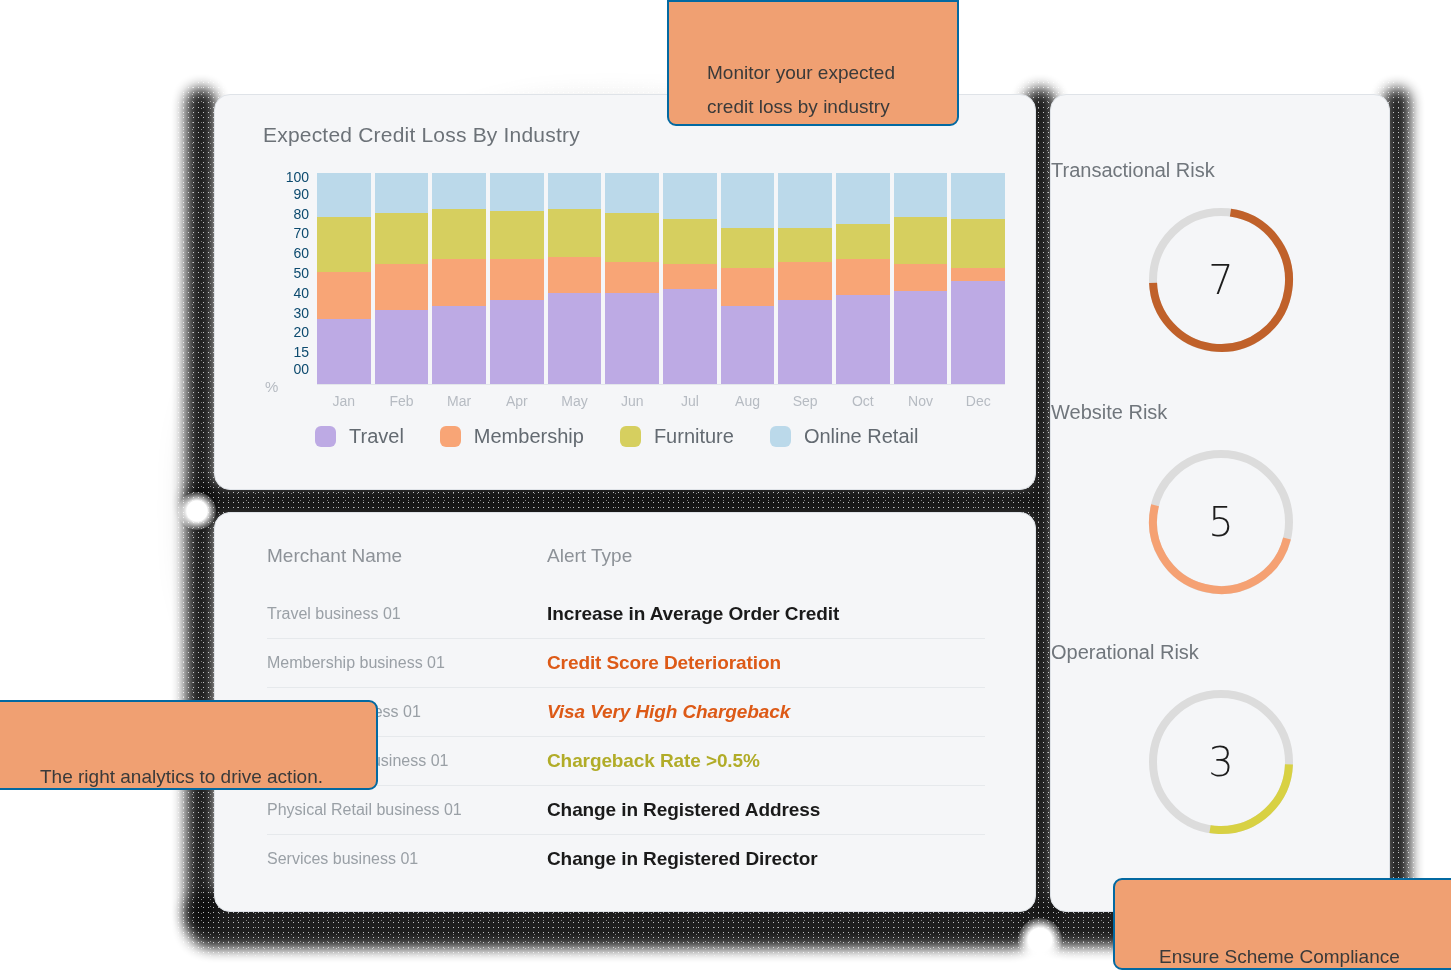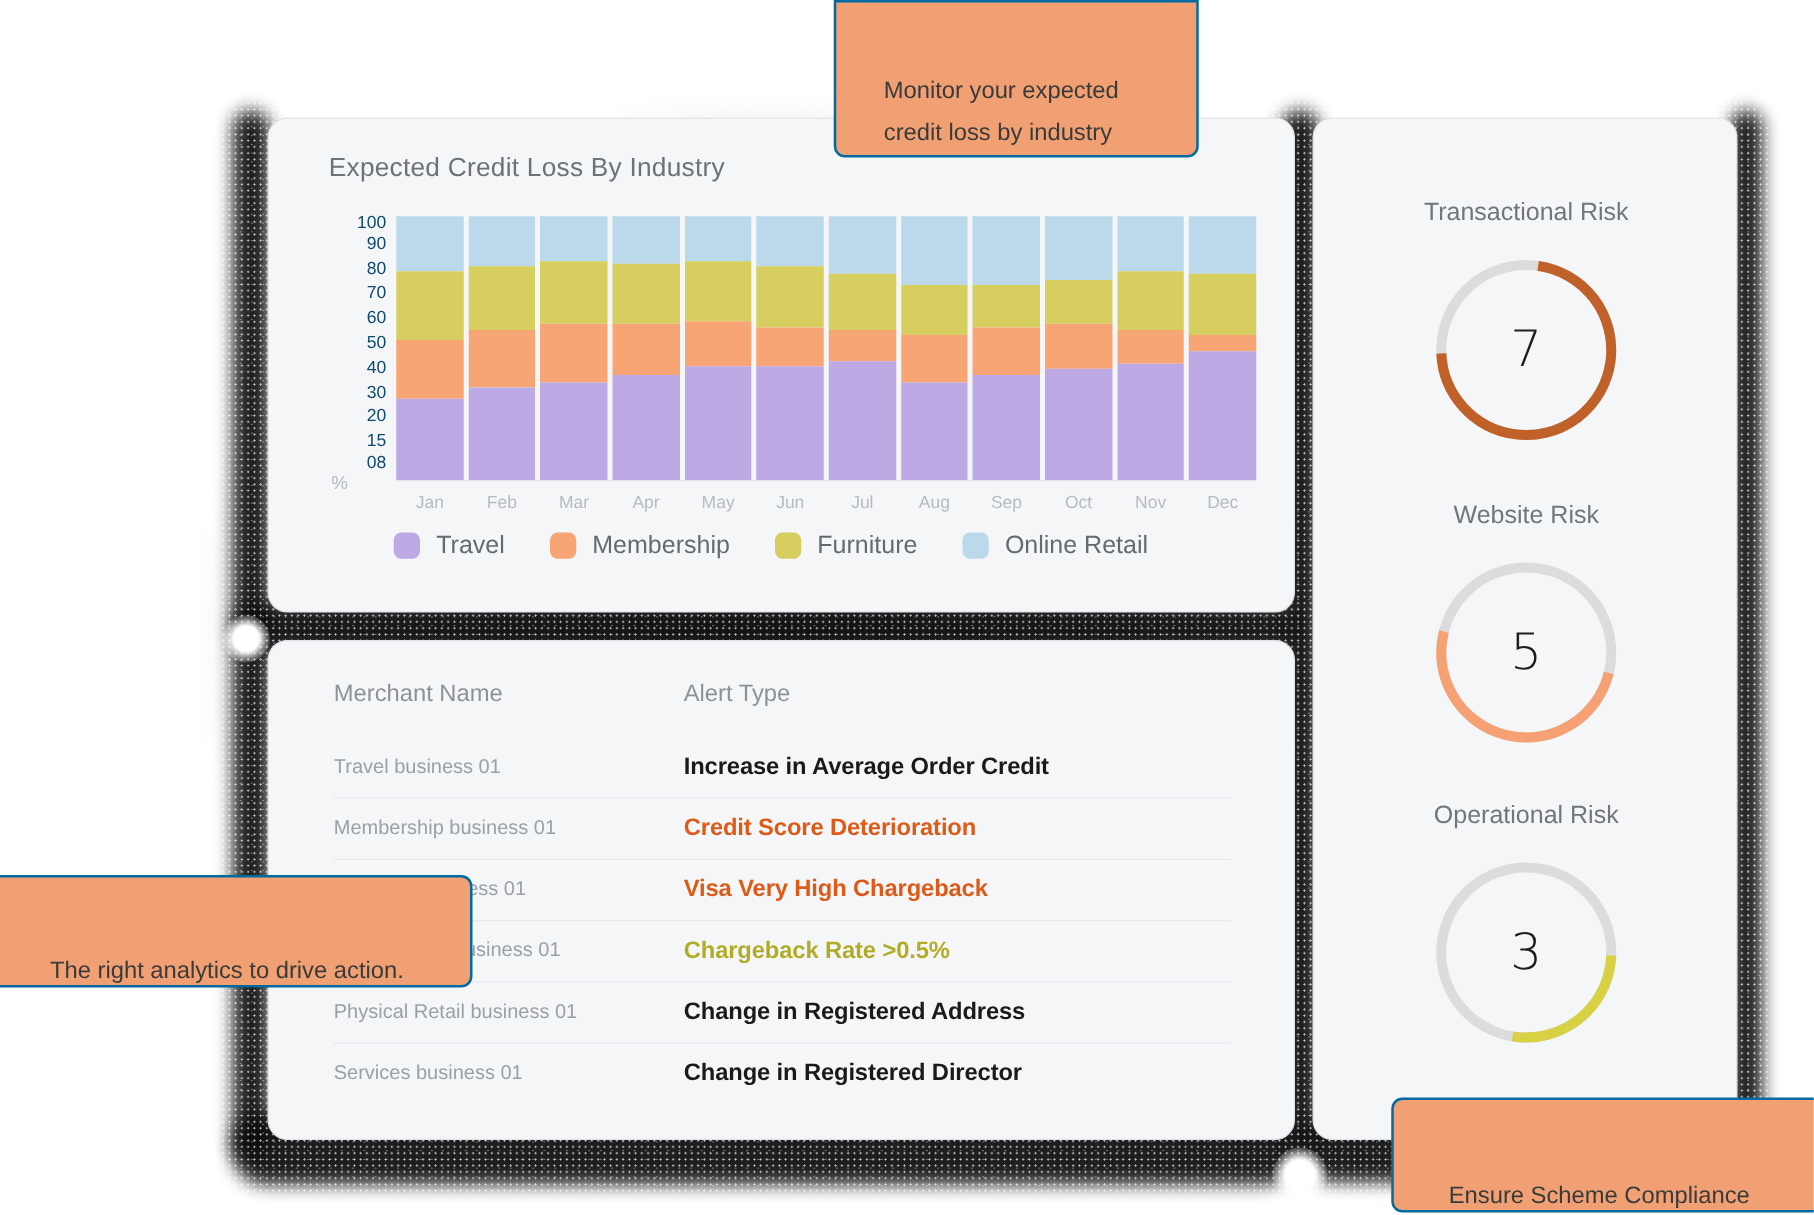--- a/index.html
+++ b/index.html
@@ -100,21 +100,21 @@
   .th.c1 { width: 280px; }
   .row {
     display: flex; align-items: center; height: 49px;
     border-top: 1px solid #e6e9ec;
   }
   .row:first-of-type { border-top: none; }
   .td-name { width: 280px; font-size: 16px; color: #9aa0a6; }
   .td-alert { font-size: 19px; font-weight: 700; letter-spacing: -.1px; }
 
   
-  .gauge-block { position: absolute; width: 340px; text-align: center; }
+  .gauge-block { position: absolute; width: 340px; text-align: left; }
   #g0 { top: 64px; }
   #g1 { top: 306px; }
   #g2 { top: 546px; }
   .gauge-title { font-size: 20px; color: #70767c; margin-bottom: 22px; }
   .gauge { position: relative; width: 152px; height: 152px; margin: 0 auto; }
   .gauge svg { display: block; }
   .gauge-value {
     position: absolute; inset: 0;
     display: flex; align-items: center; justify-content: center;
     font-size: 40px; color: #1d1d1d; font-family: "DejaVu Sans", sans-serif; font-weight: 300;
@@ -167,21 +167,21 @@
           <div class="y-tick">100</div>
           <div class="y-tick">90</div>
           <div class="y-tick">80</div>
           <div class="y-tick">70</div>
           <div class="y-tick">60</div>
           <div class="y-tick">50</div>
           <div class="y-tick">40</div>
           <div class="y-tick">30</div>
           <div class="y-tick">20</div>
           <div class="y-tick">15</div>
-          <div class="y-tick">08</div>
+          <div class="y-tick">00</div>
         </div>
       <div class="pct-sign">%</div>
       <div class="bars" id="bars">
           <div class="bar">
             <div class="seg" style="background: rgb(187, 217, 234); height: 21%;"></div>
             <div class="seg" style="background: rgb(214, 207, 95); height: 26%;"></div>
             <div class="seg" style="background: rgb(248, 165, 118); height: 22%;"></div>
             <div class="seg" style="background: rgb(189, 170, 228); height: 31%;"></div>
           </div>
           <div class="bar">
@@ -297,21 +297,21 @@
           <div class="row">
             <div class="td-name">Travel business 01</div>
             <div class="td-alert" style="color: rgb(26, 26, 26);">Increase in Average Order Credit</div>
           </div>
           <div class="row">
             <div class="td-name">Membership business 01</div>
             <div class="td-alert" style="color: rgb(221, 90, 23);">Credit Score Deterioration</div>
           </div>
           <div class="row">
             <div class="td-name">Furniture business 01</div>
-            <div class="td-alert" style="color: rgb(221, 90, 23);">Visa Very High Chargeback</div>
+            <div class="td-alert" style="color: rgb(221, 90, 23); font-style: italic;">Visa Very High Chargeback</div>
           </div>
           <div class="row">
             <div class="td-name">Online Retail business 01</div>
             <div class="td-alert" style="color: rgb(177, 172, 40);">Chargeback Rate &gt;0.5%</div>
           </div>
           <div class="row">
             <div class="td-name">Physical Retail business 01</div>
             <div class="td-alert" style="color: rgb(26, 26, 26);">Change in Registered Address</div>
           </div>
           <div class="row">

